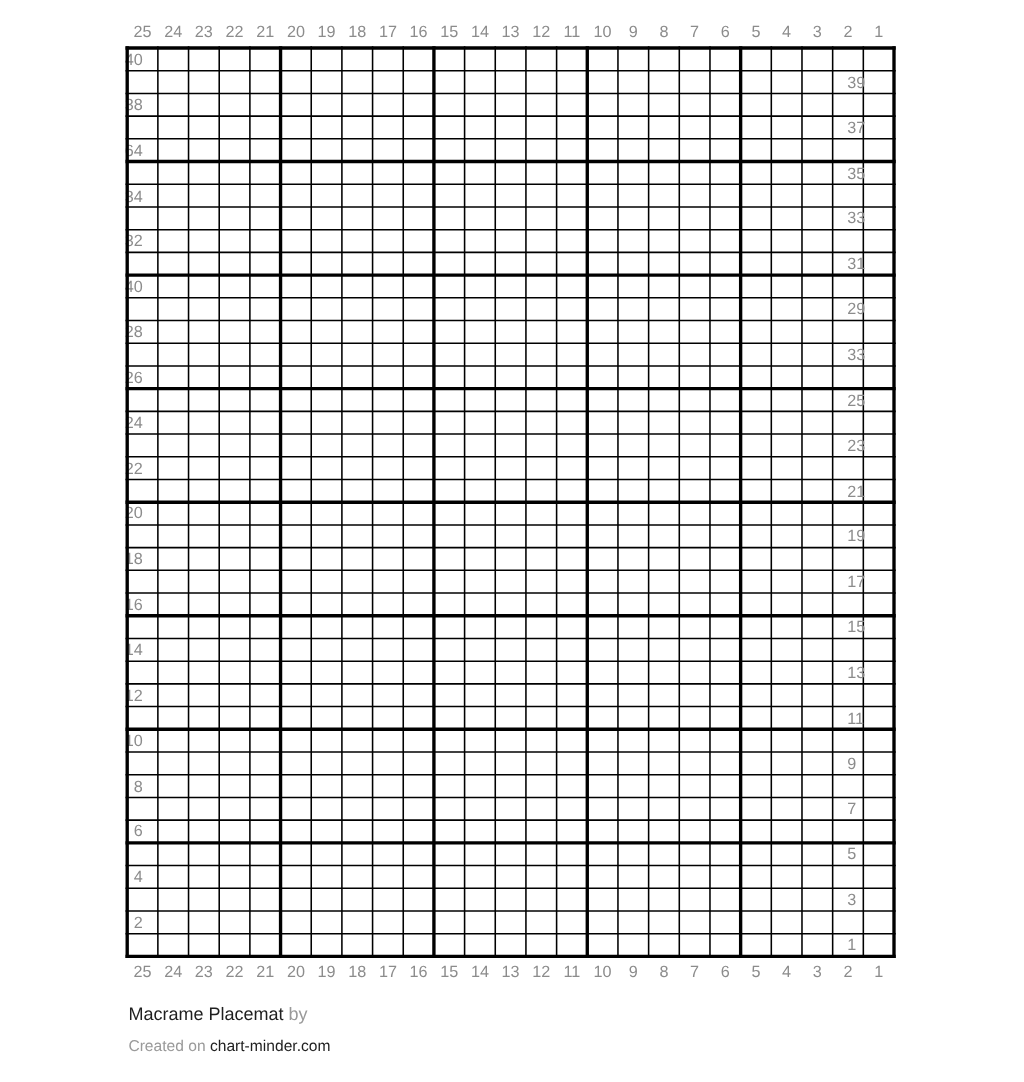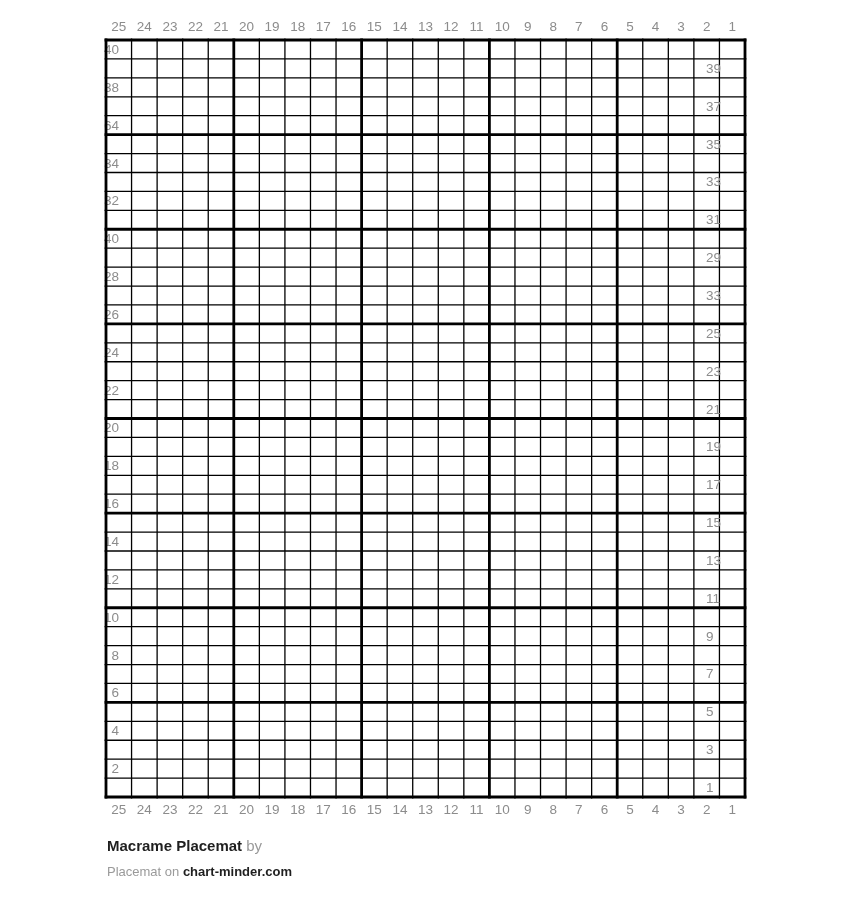--- a/index.html
+++ b/index.html
@@ -100,21 +100,21 @@
   .footer-line1 {
     font-size: 15px;
     color: var(--muted-color);
     margin: 0 0 10px 0;
   }
   .footer-line2 {
     font-size: 13px;
     color: var(--muted-color);
   }
   .t-bold {
-    font-weight: bold;
+    font-weight: normal;
     color: var(--dark-color);
   }
 </style>
 </head>
 <body style="--label-color: #8c8c8c; --muted-color: #9a9a9a; --dark-color: #1f1f1f; --line-color: #000000;">
 
 <div class="page">
 
   <div class="col-labels top">
       <div class="cell">25</div>
@@ -325,16 +325,16 @@
       <div class="cell">6</div>
       <div class="cell">5</div>
       <div class="cell">4</div>
       <div class="cell">3</div>
       <div class="cell">2</div>
       <div class="cell">1</div>
     </div>
 
   <div class="footer">
     <div class="footer-line1"><span class="t-bold">Macrame Placemat</span> <span>by</span></div>
-    <div class="footer-line2"><span>Placemat on</span> <span class="t-bold">chart-minder.com</span></div>
+    <div class="footer-line2"><span>Created on</span> <span class="t-bold">chart-minder.com</span></div>
   </div>
 
 </div>
 
 </body></html>

